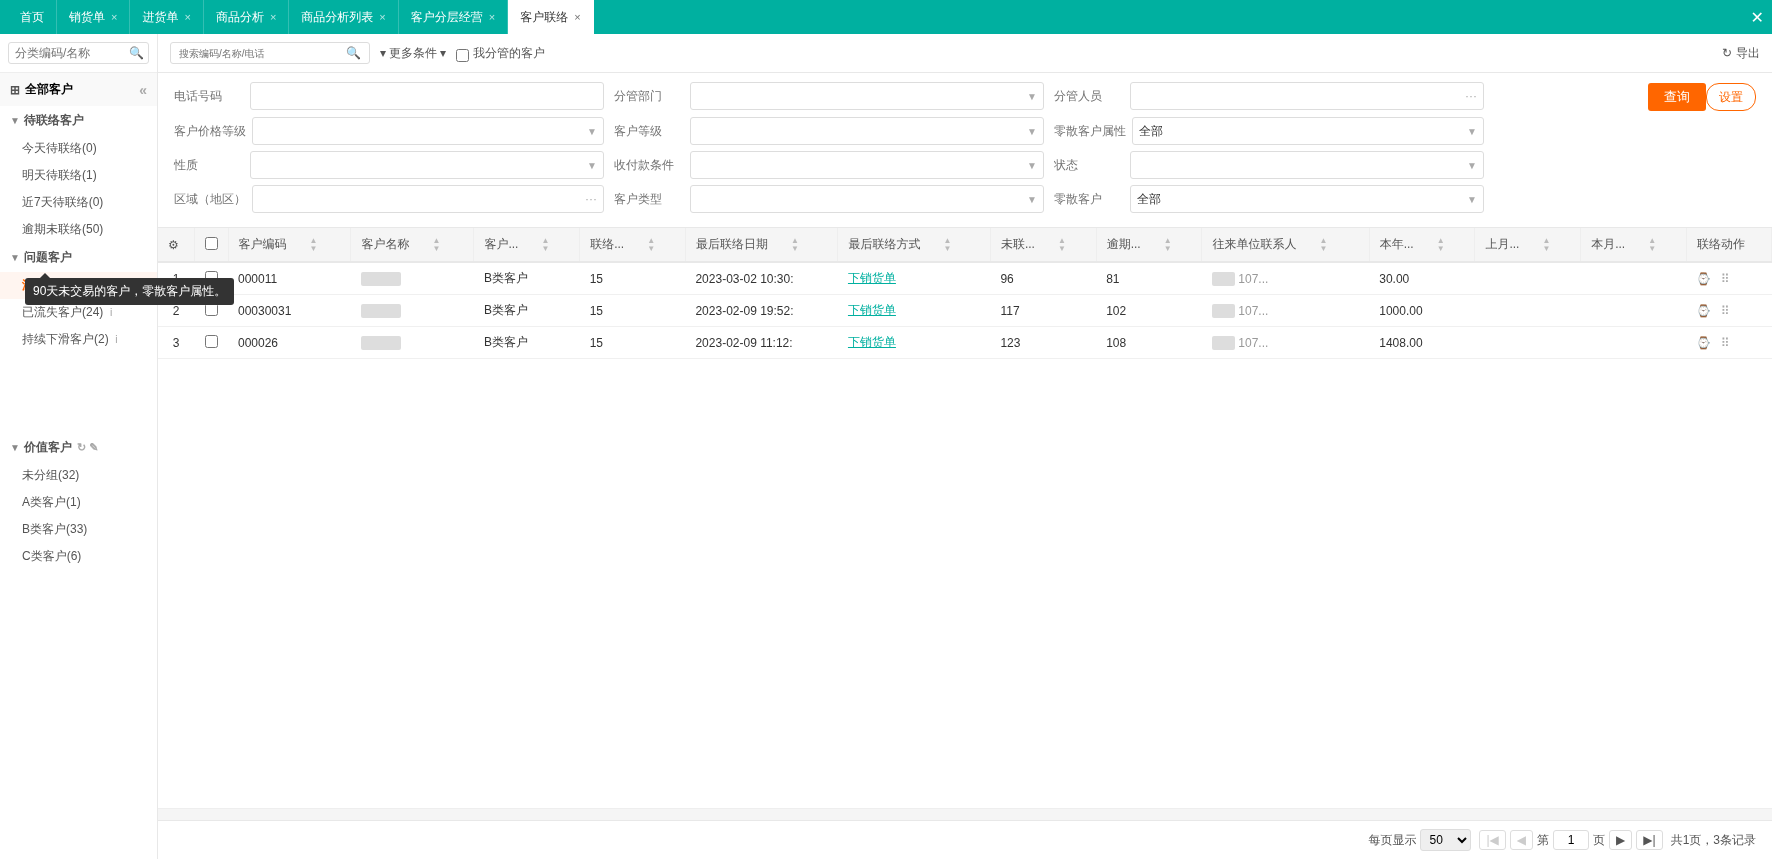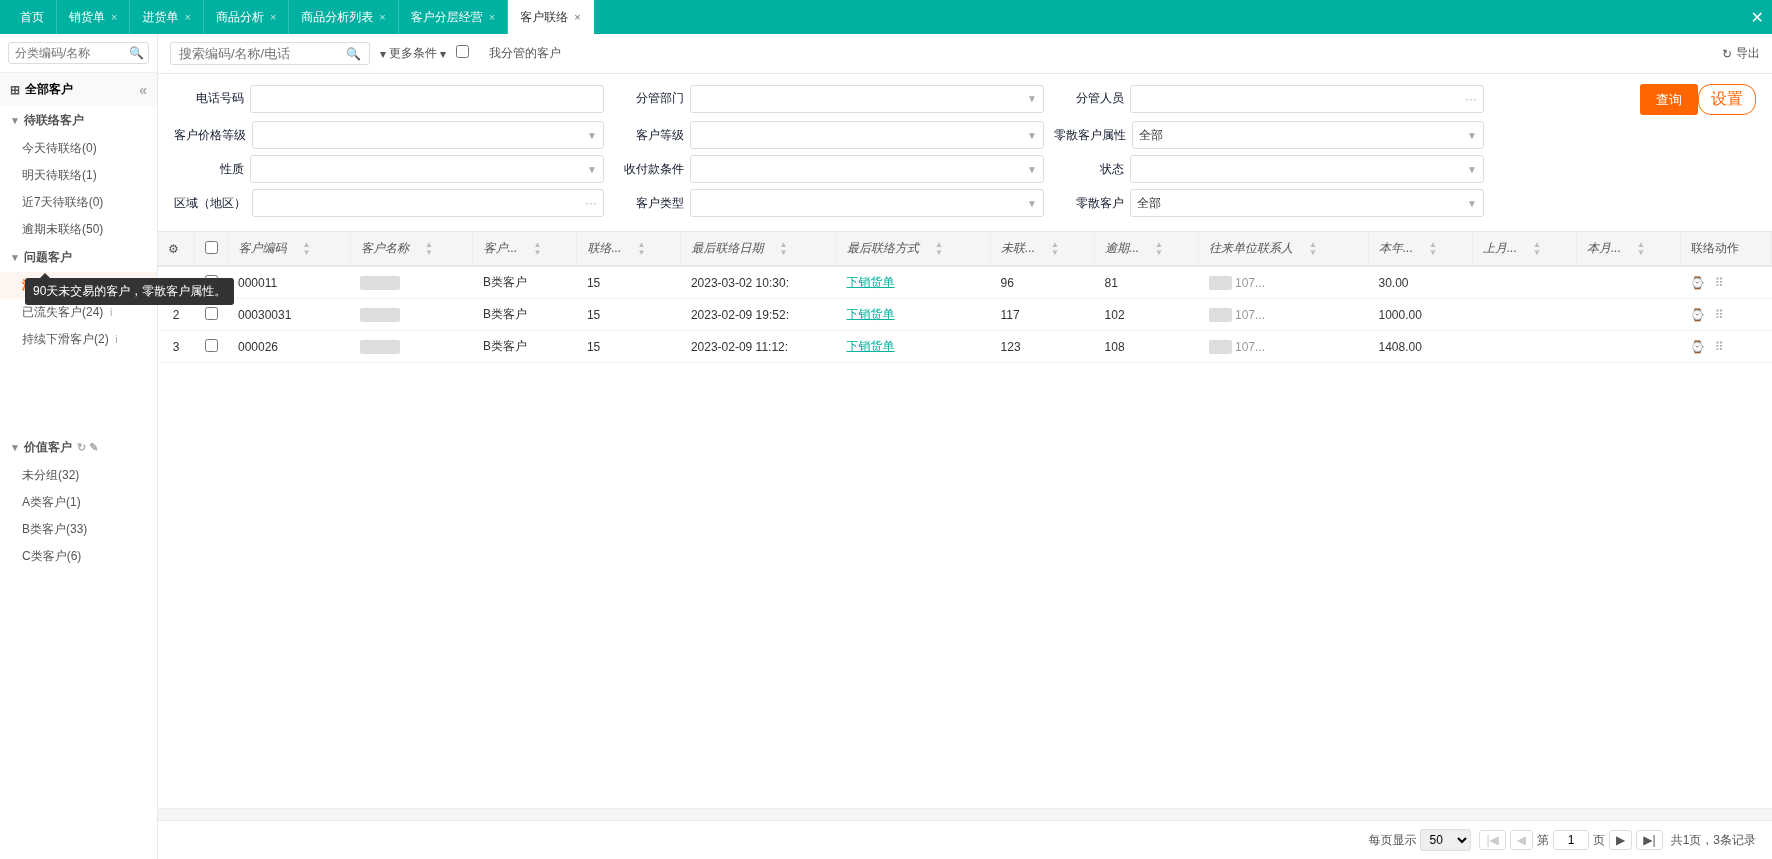--- a/index.html
+++ b/index.html
@@ -168,39 +168,39 @@
       display: flex;
       align-items: center;
       border: 1px solid #ddd;
       border-radius: 3px;
       padding: 3px 8px;
       width: 200px;
     }
     .filter-search input {
       border: none;
       outline: none;
-      font-size: 13px;
+      font-size: 10px;
       color: #0369a1;
       width: 100%;
     }
     .filter-search-btn {
       color: #00b0a0;
       cursor: pointer;
     }
     .filter-more {
       display: flex;
       align-items: center;
       color: #555;
       cursor: pointer;
       gap: 3px;
     }
     .filter-checkbox {
       display: flex;
-      align-items: flex-start;
-      gap: 20px;
+      align-items: flex-end;
+      gap: 4px;
       color: #555;
       cursor: pointer;
     }
     .filter-export {
       margin-left: auto;
       display: flex;
       align-items: center;
       gap: 4px;
       color: #555;
       cursor: pointer;
@@ -218,24 +218,24 @@
       margin-bottom: 6px;
       gap: 10px;
     }
     .filter-field {
       display: flex;
       align-items: center;
       flex: 1;
       max-width: 430px;
     }
     .filter-field label {
-      color: #0f172a;
+      color: #737373;
       white-space: nowrap;
       min-width: 70px;
-      text-align: right;
+      text-align: left;
       margin-right: 6px;
       font-family: Liberation Mono, monospace;
     }
     .filter-field input, .filter-field .select-box {
       flex: 1;
       border: 1px solid #ddd;
       border-radius: 3px;
       padding: 4px 6px;
       font-size: 12px;
       color: #333;
@@ -273,21 +273,21 @@
       cursor: pointer;
       font-size: 13px;
     }
     .btn-settings {
       background: #fff;
       color: #ff6600;
       border: 1px solid #ff6600;
       padding: 4px 12px;
       border-radius: 13px;
       cursor: pointer;
-      font-size: 16px;
+      font-size: 12px;
     }
 
     
     .table-area {
       flex: 1;
       overflow: auto;
       background: #fff;
     }
     .data-table {
       width: 100%;
@@ -309,22 +309,21 @@
     }
     .data-table thead th .sort-icons {
       display: inline-flex;
       flex-direction: column;
       margin-left: 3px;
       vertical-align: middle;
     }
     .data-table thead th .th-inner {
       display: flex;
       align-items: center;
-      gap: 13px;
-      font-style: italic;
+      gap: 20px;
     }
     .data-table tbody tr {
       border-bottom: 1px solid #f0f0f0;
     }
     .data-table tbody td {
       padding: 7px 10px;
       color: #333;
       white-space: nowrap;
     }
     .data-table tbody td.link-cell {

